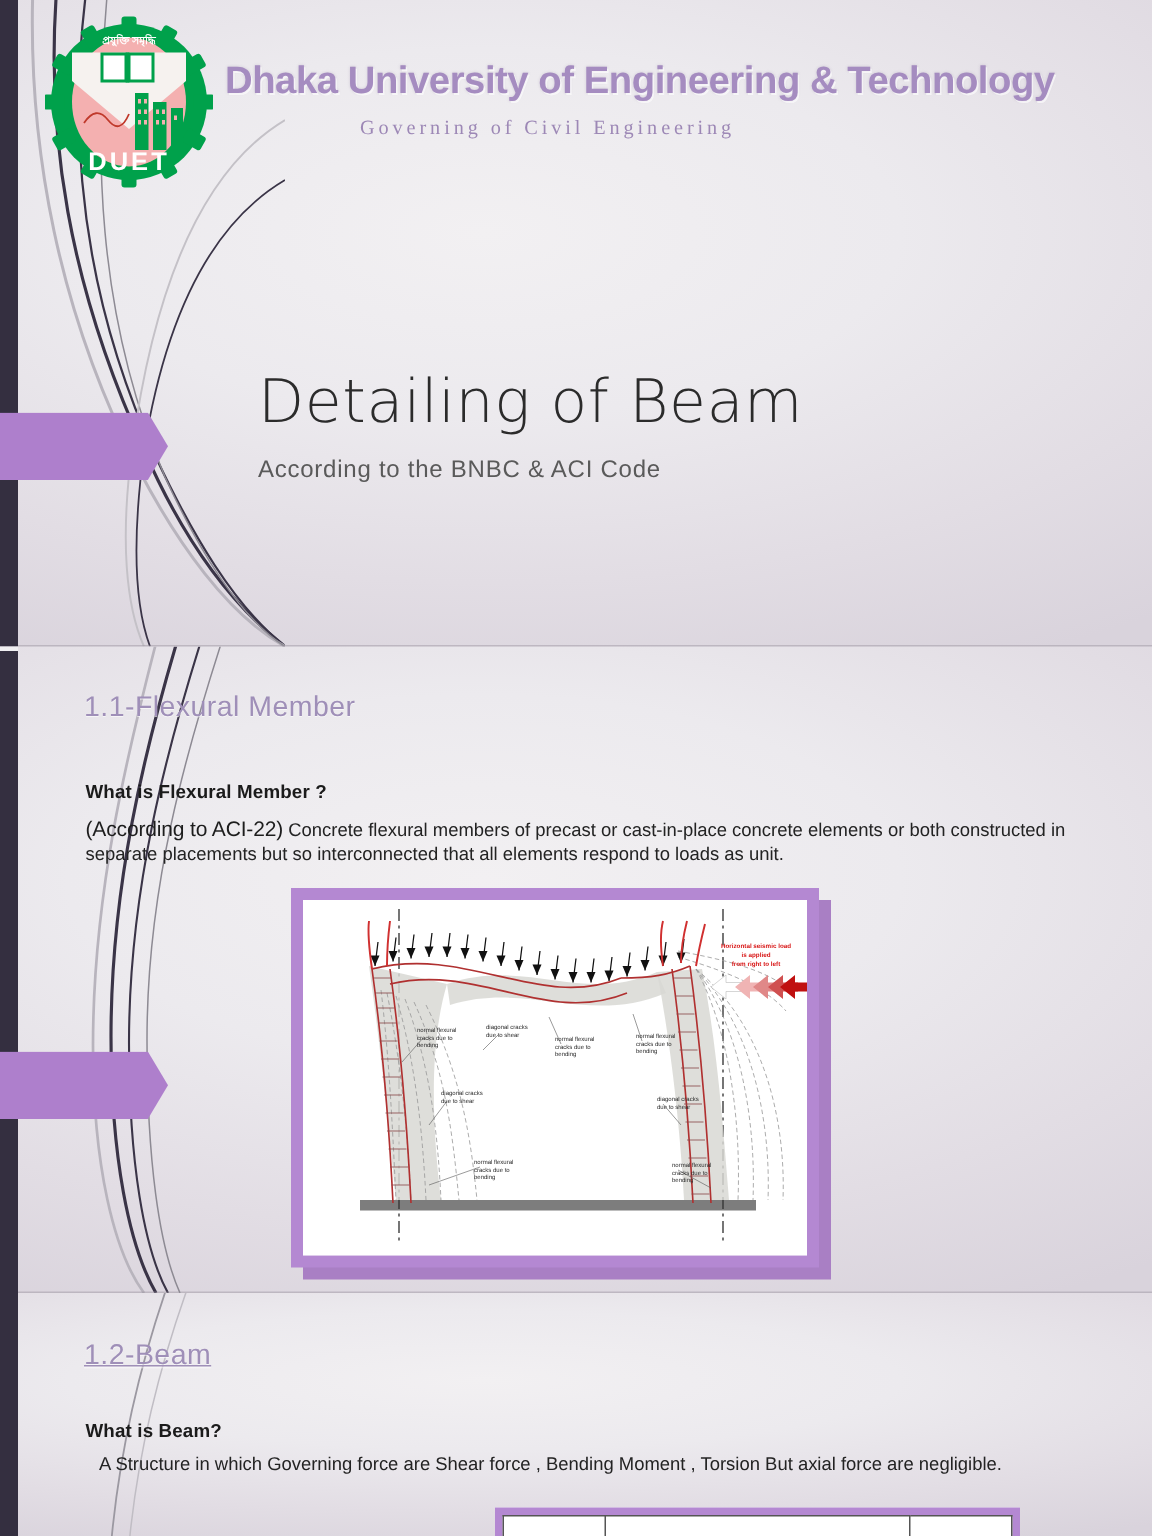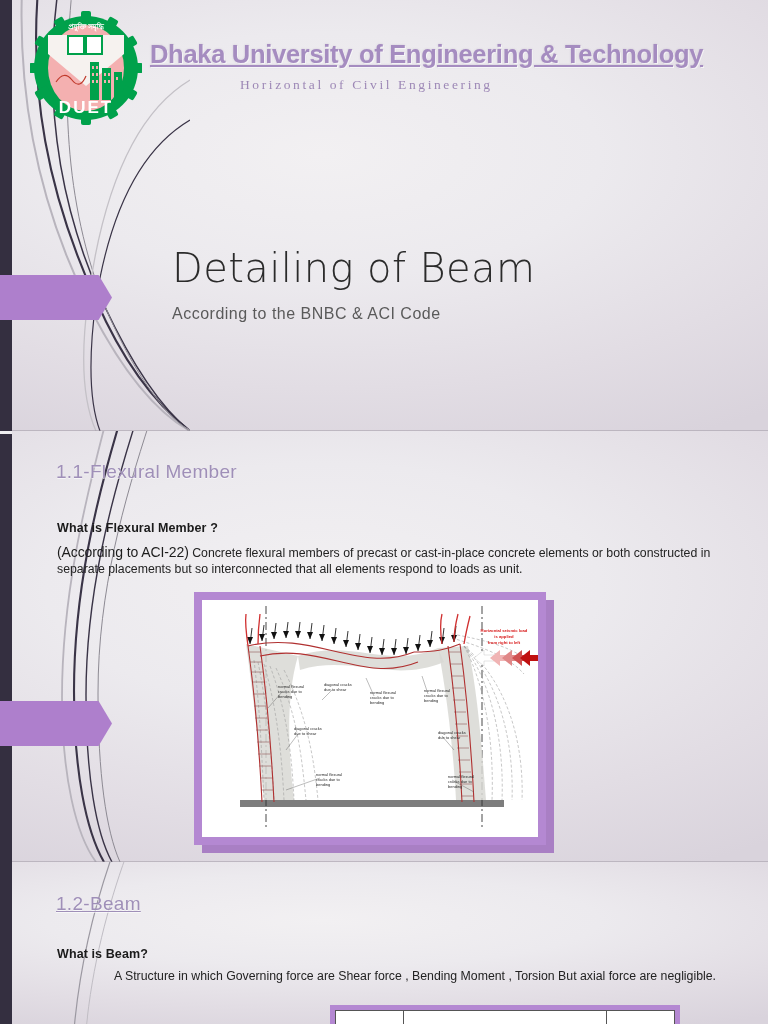--- a/index.html
+++ b/index.html
@@ -37,21 +37,20 @@
   }
 
   
   .logo{position:absolute;left:30px;top:10px;width:112px;height:122px;}
   .uni-name{
     position:absolute;left:150px;top:40px;
     font-size:25.5px;font-weight:bold;letter-spacing:-0.3px;
     color:#a58cc0;
     text-shadow:1px 1px 0 rgba(255,255,255,.65), 0 0 2px rgba(120,100,140,.25);
     white-space:nowrap;
-    text-decoration:underline;
   }
   .dept-name{
     position:absolute;left:240px;top:77px;
     font-size:13.5px;color:#9d88b6;letter-spacing:2.6px;
     font-family:"Liberation Serif", serif;font-style:normal;
     white-space:nowrap;
   }
 
   
   .deck-title{
@@ -173,21 +172,21 @@
         </g>
 
         <path d="M26 72 q8 -12 16 -2 q8 10 14 -4" fill="none" stroke="#c0392b" stroke-width="1.2"></path>
 
         <text x="56" y="103" text-anchor="middle" font-family="Liberation Sans, sans-serif" font-size="17" font-weight="bold" fill="#ffffff" letter-spacing="2">DUET</text>
         <text x="56" y="19" text-anchor="middle" font-family="Liberation Sans, sans-serif" font-size="7" font-weight="bold" fill="#ffffff">প্রযুক্তি সমৃদ্ধি</text>
       </g>
     </svg>
 
     <div class="uni-name">Dhaka University of Engineering &amp; Technology</div>
-    <div class="dept-name">Horizontal of Civil Engineering</div>
+    <div class="dept-name">Governing of Civil Engineering</div>
 
     <div class="arrow-banner" style="top:275px;"></div>
 
     <div class="deck-title">Detailing of Beam</div>
     <div class="deck-sub">According to the BNBC &amp; ACI Code</div>
   </div>
 
   <div class="slide slide-2">
 
     <svg class="swirls" viewBox="0 0 190 431" preserveAspectRatio="none">
@@ -399,21 +398,21 @@
       <path d="M112 -6 C 96 40, 80 100, 74 168" fill="none" stroke="#9b98a1" stroke-width="1.2"></path>
       <path d="M126 -6 C 108 44, 92 104, 86 168" fill="none" stroke="#c0bdc4" stroke-width="1"></path>
     </svg>
 
     <div class="rail"></div>
 
     <div class="sec-head" style="top:31px;text-decoration:underline;">1.2-Beam</div>
 
     <div class="q-head" style="top:85px;">What is Beam?</div>
 
-    <div class="body-text" style="left:66px;top:106px;width:650px;text-align:right;">
+    <div class="body-text" style="left:66px;top:106px;width:650px;">
       <span>A Structure in which Governing force are Shear force , Bending Moment , Torsion But axial force are negligible.</span>
     </div>
 
     <div class="tbl-wrap" style="left:330px;top:143px;width:350px;height:30px;">
       <table class="tbl">
         <tbody>
             <tr>
           <td style="width:20%"></td>
           <td style="width:60%"></td>
           <td style="width:20%"></td>

